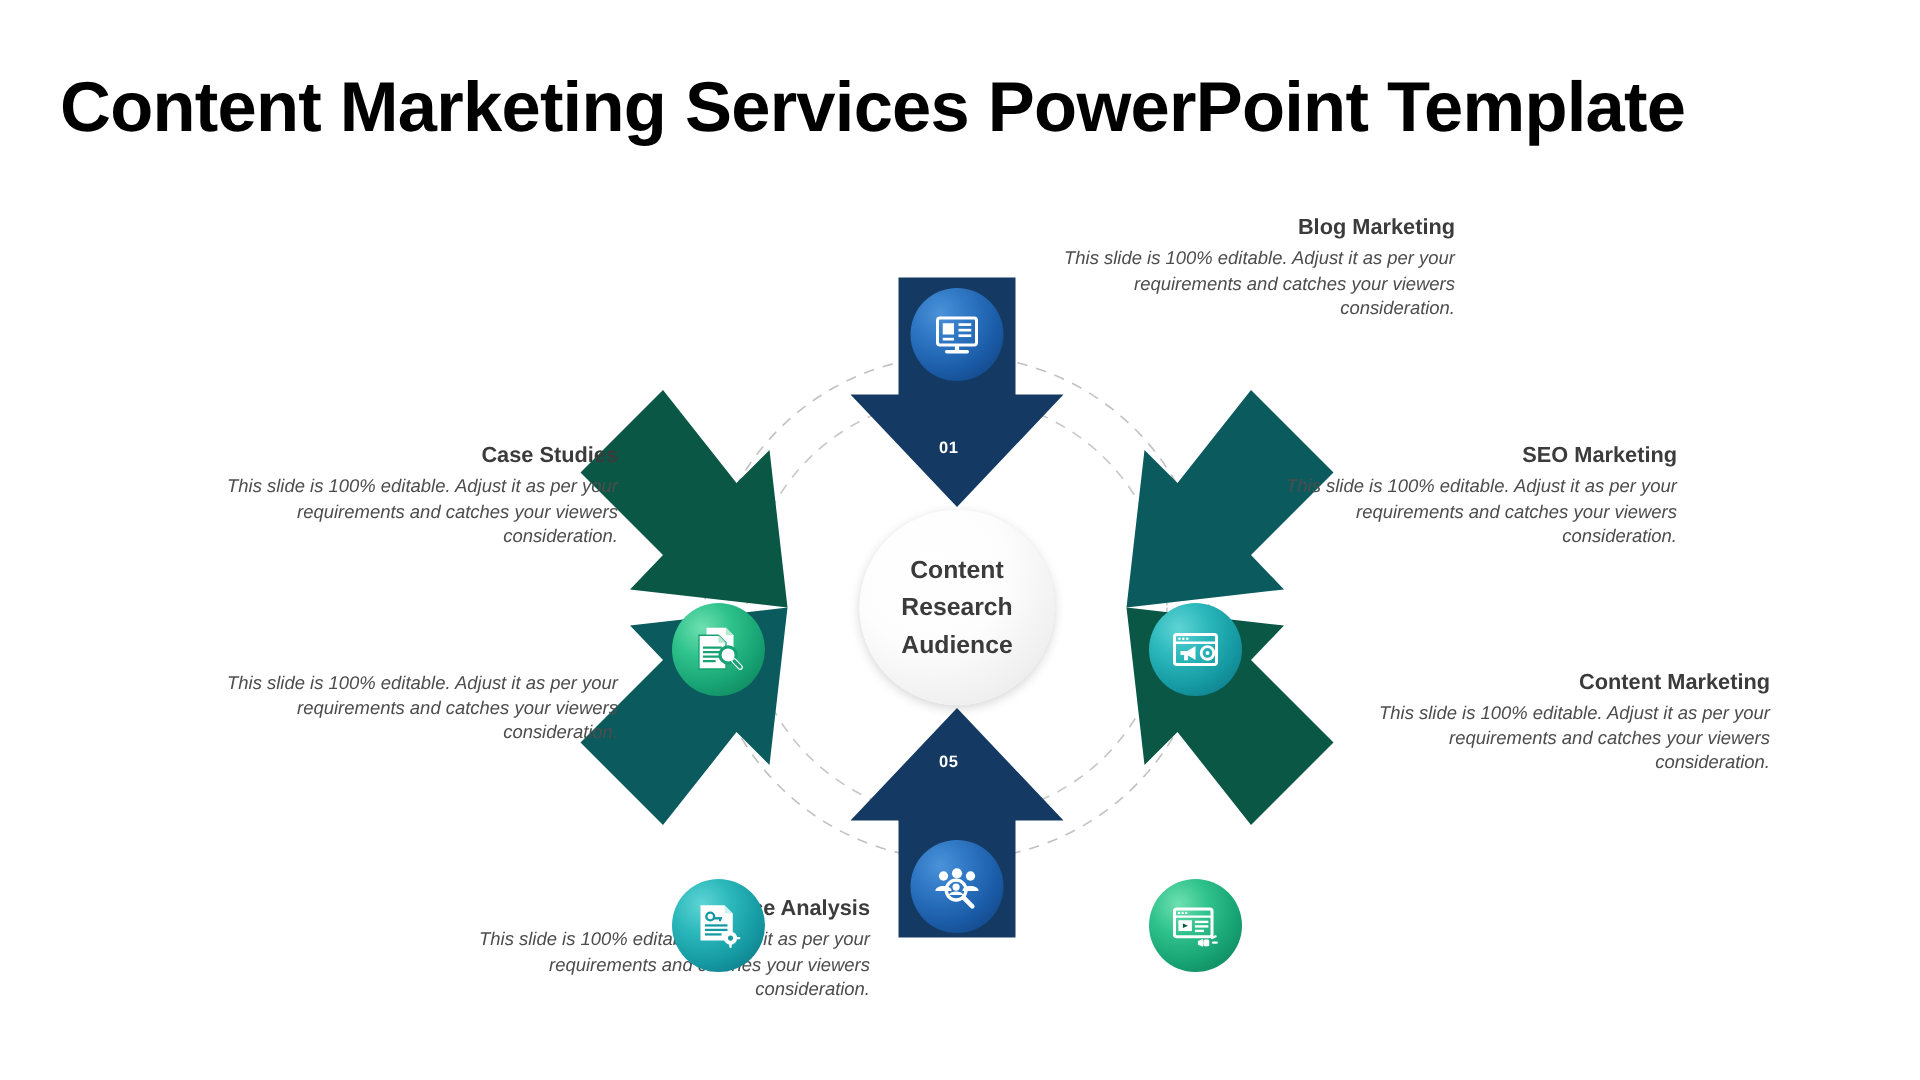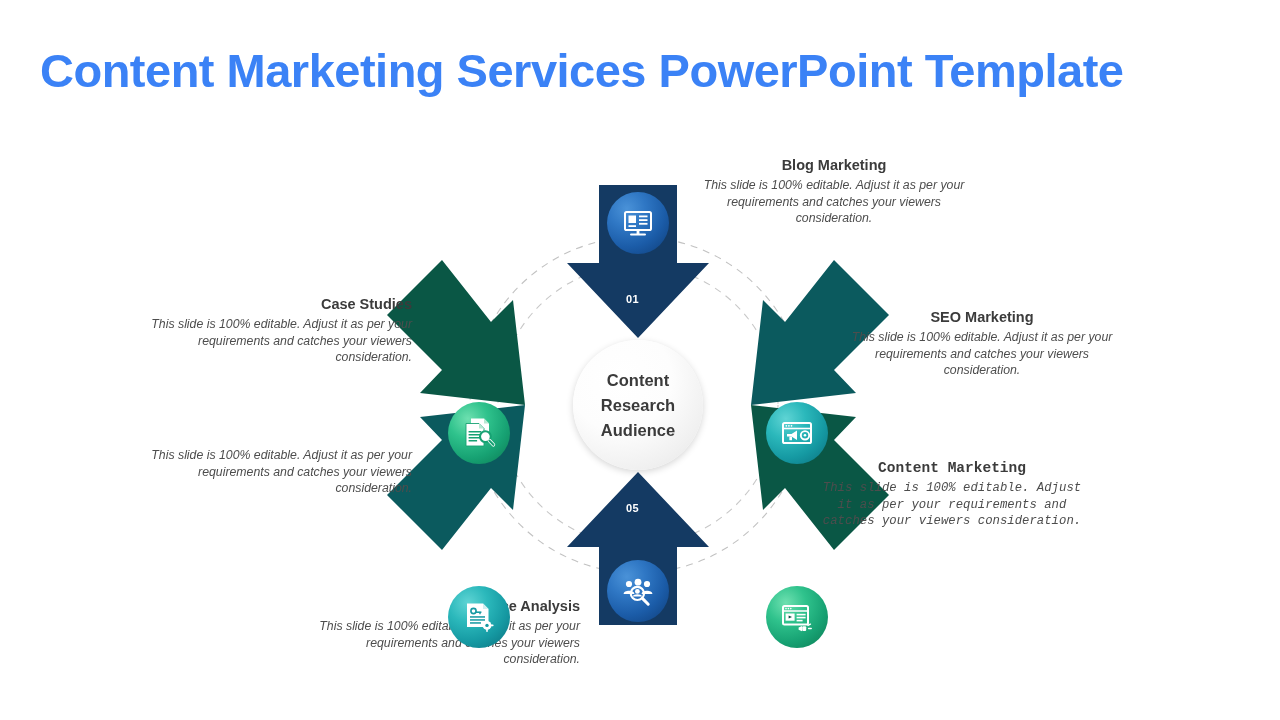--- a/index.html
+++ b/index.html
@@ -16,21 +16,21 @@
   }
 
   
   #slide-title {
     position: absolute;
     left: 40px;
     top: 43px;
     width: 1140px;
     font-size: 47px;
     font-weight: bold;
-    color: #3b82f6;
+    color: #000000;
     letter-spacing: -0.5px;
     white-space: nowrap;
     font-family: "Liberation Sans", sans-serif;
   }
 
   
   #diagram {
     position: absolute;
     left: 0;
     top: 120px;
@@ -102,21 +102,21 @@
     color: #3b3b3b;
     margin-bottom: 3px;
     line-height: 17px;
   }
   .txt-block .tb-body {
     font-size: 12.3px;
     font-style: italic;
     color: #4d4d4d;
     line-height: 16.6px;
   }
-  .align-left  { text-align: center; margin-top: 13px; }
+  .align-left  { text-align: right; }
   .align-right { text-align: right; }
 </style>
 </head>
 <body>
 
 <div id="slide-title">Content Marketing Services PowerPoint Template</div>
 
 <div id="diagram">
 
   <svg id="diagram-svg" width="1280" height="580" viewBox="0 0 1280 580">
@@ -276,21 +276,21 @@
 <div class="txt-block align-left" style="left:698px; top:144px;">
   <div class="tb-title">Blog Marketing</div>
   <div class="tb-body">This slide is 100% editable. Adjust it as per your requirements and catches your viewers consideration.</div>
 </div>
 
 <div class="txt-block align-left" style="left:846px; top:296px;">
   <div class="tb-title">SEO Marketing</div>
   <div class="tb-body">This slide is 100% editable. Adjust it as per your requirements and catches your viewers consideration.</div>
 </div>
 
-<div class="txt-block align-left" style="left:816px; top:447px;font-family:Liberation Mono, monospace;">
+<div class="txt-block align-left" style="left:908px; top:447px;">
   <div class="tb-title">Content Marketing</div>
   <div class="tb-body">This slide is 100% editable. Adjust it as per your requirements and catches your viewers consideration.</div>
 </div>
 
 <div class="txt-block align-right" style="left:308px; top:598px;">
   <div class="tb-title">Audience Analysis</div>
   <div class="tb-body">This slide is 100% editable. Adjust it as per your requirements and catches your viewers consideration.</div>
 </div>
 
 <div class="txt-block align-right" style="left:140px; top:447px;">

